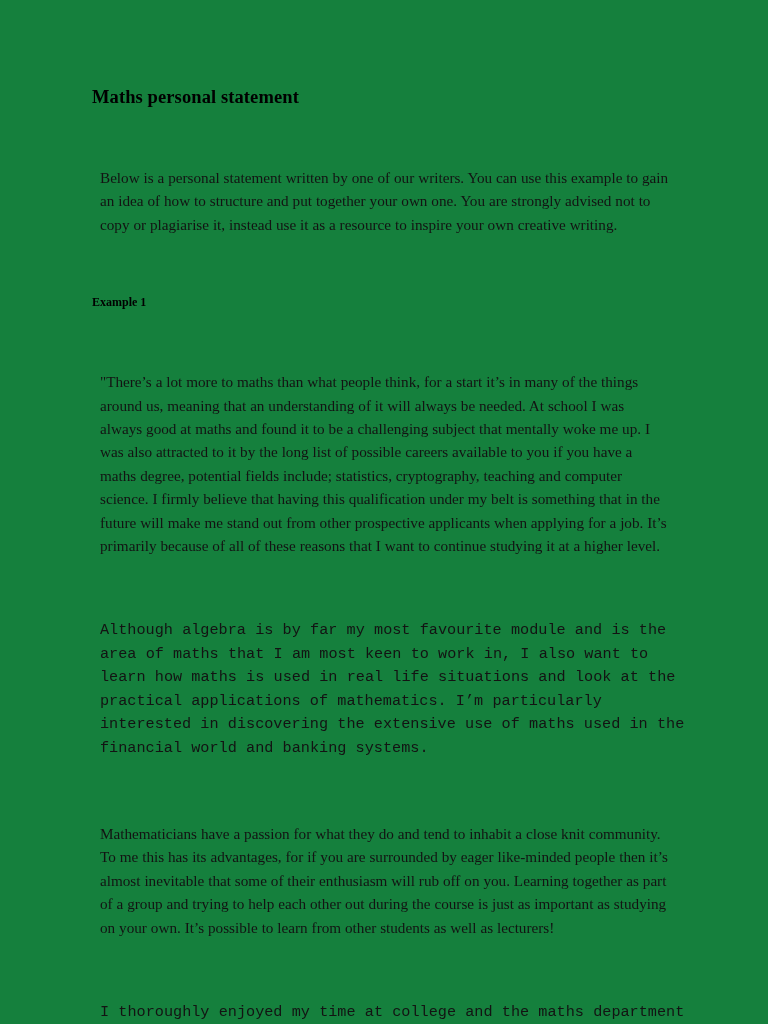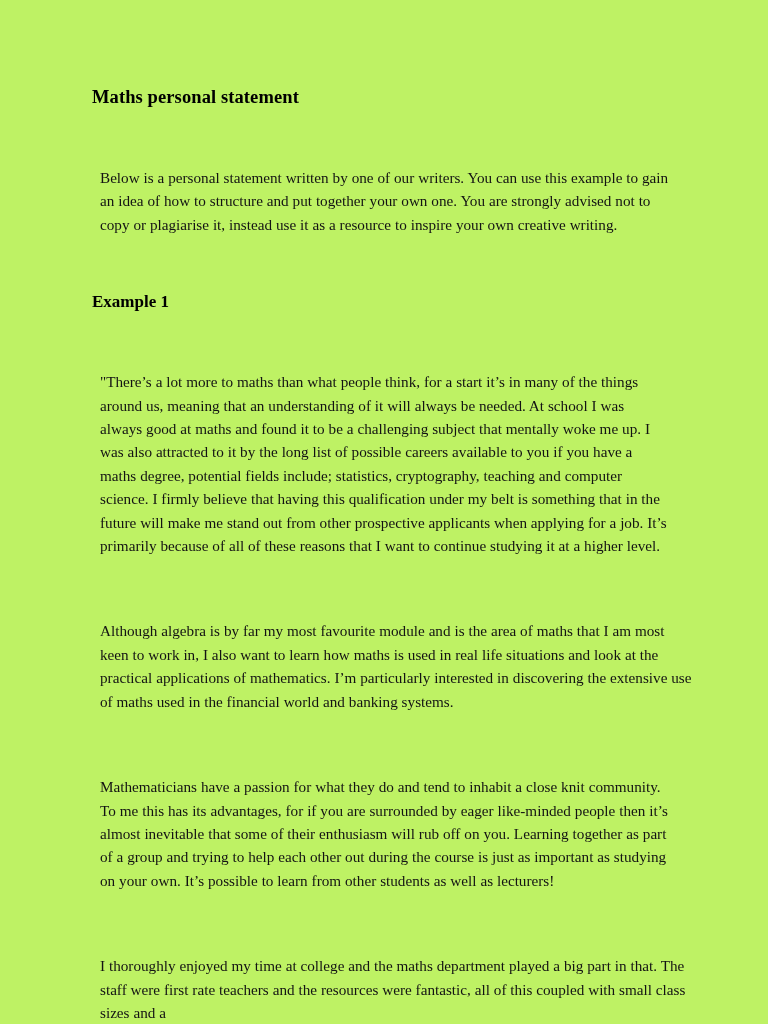--- a/index.html
+++ b/index.html
@@ -14,21 +14,21 @@
     overflow: hidden;
     font-family: "Liberation Serif", "DejaVu Serif", serif;
     color: #101010;
     -webkit-font-smoothing: antialiased;
   }
 
   .page {
     position: relative;
     width: 768px;
     height: 1024px;
-    background: #bef264;
+    background: #15803d;
     box-sizing: border-box;
     padding: 12px;
   }
 
   .content {
     position: absolute;
     left: 92px;
     top: 0;
     width: 586px;
   }
@@ -38,21 +38,21 @@
     font-weight: bold;
     line-height: 22px;
     letter-spacing: 0.1px;
     margin: 0;
     padding-top: 86px;
     color: #000000;
     white-space: nowrap;
   }
 
   .section-heading {
-    font-size: 17px;
+    font-size: 12px;
     font-weight: bold;
     line-height: 20px;
     margin: 0;
     color: #000000;
     white-space: nowrap;
   }
 
   .body-para {
     font-size: 15.2px;
     line-height: 23.4px;
@@ -62,21 +62,21 @@
     word-spacing: 0.1px;
   }
 
   
   .gap-title-intro { height: 50px; }
   .gap-intro-example { height: 48px; }
   .gap-example-body { height: 50px; }
   .gap-para { height: 46px; }
 
   
-  .wide { width: 592px; }
+  .wide { width: 592px; font-family: Liberation Mono, monospace; }
 </style>
 </head>
 <body>
 
 <div class="page">
   <div class="content">
 
     <h1 class="doc-title">Maths personal statement</h1>
 
     <div class="gap-title-intro"></div>

